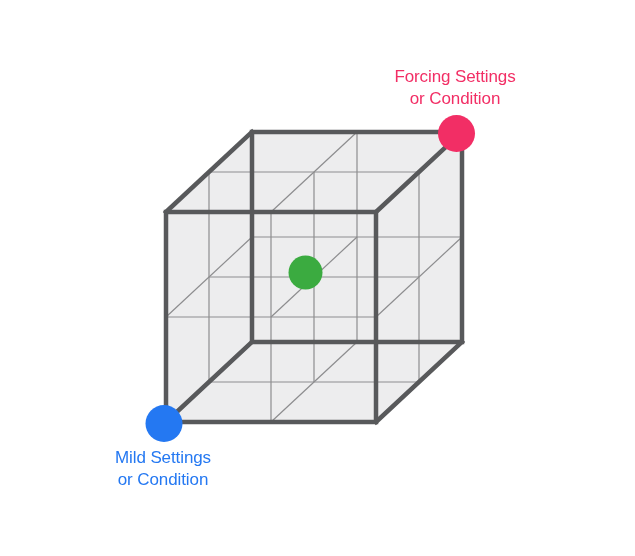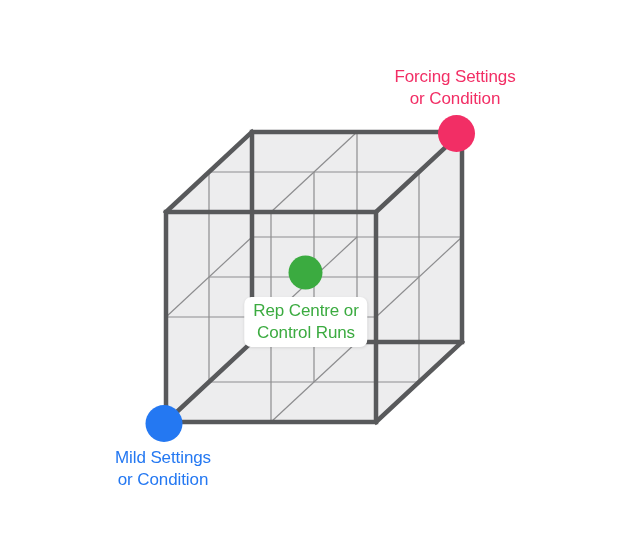--- a/index.html
+++ b/index.html
@@ -86,18 +86,14 @@
     <circle cx="164" cy="423.5" r="18.5" fill="#2478F2"></circle>
     <circle cx="305.5" cy="272.5" r="17" fill="#3BAB40"></circle>
   </svg>
 
   <div class="point-label forcing-label label-text" style="color: rgb(242, 46, 101);">Forcing Settings
 or Condition</div>
 
   <div class="point-label mild-label label-text" style="color: rgb(36, 120, 242); text-align: center;">Mild Settings
 or Condition</div>
 
-  <div class="center-label-box" style="background: rgb(255, 255, 255);">
-    <div class="label-text" style="color: rgb(59, 171, 64);">Rep Centre or
-Control Runs</div>
-  </div>
 
 </div>
 
 </body></html>

